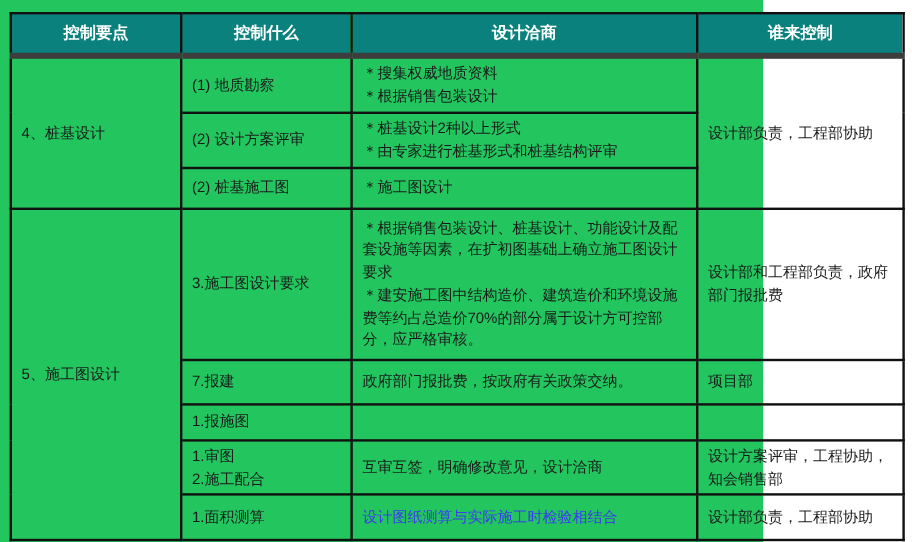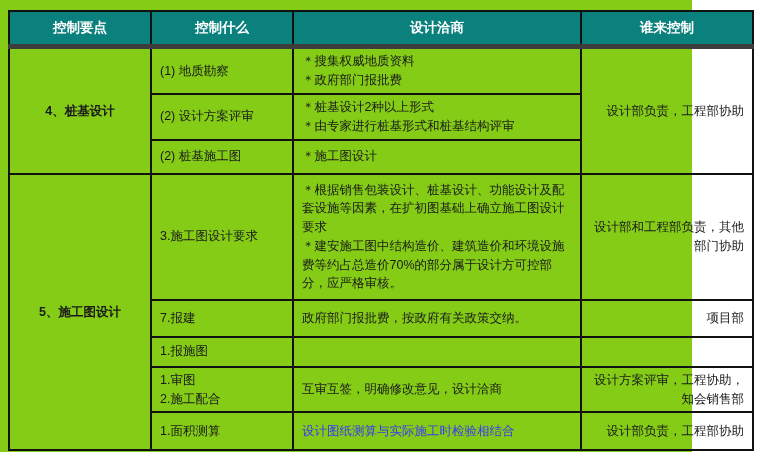--- a/index.html
+++ b/index.html
@@ -7,23 +7,23 @@
     padding: 0;
     background: #ffffff;
     width: 760px;
     height: 452px;
     overflow: hidden;
     font-family: "Liberation Sans", "DejaVu Sans", sans-serif;
     color: #1a1a1a;
   }
   .page {
     position: relative;
-    width: 692px;
+    width: 636px;
     height: 452px;
-    background: #84cc16;
+    background: #22c55e;
   }
   table.ctl {
     position: absolute;
     left: 8px;
     top: 10px;
     border-collapse: collapse;
     table-layout: fixed;
     width: 744px;
   }
   table.ctl th, table.ctl td {
@@ -37,28 +37,28 @@
   table.ctl thead th {
     background: #0b817d;
     color: #ffffff;
     font-weight: bold;
     font-size: 13.5px;
     text-align: center;
     border-bottom: 5px solid #3d3d3d;
     padding: 6px 4px;
   }
   td.section-title {
-    font-weight: bold;
+    font-weight: normal;
     font-size: 13.5px;
     padding-left: 12px;
-    text-align: center;
+    text-align: left;
   }
   td.what-cell { padding-left: 12px; }
   td.how-cell  { padding-left: 8px; text-align: left; margin-top: 36px; }
-  td.who-cell  { padding-left: 8px; text-align: right; }
+  td.who-cell  { padding-left: 8px; text-align: left; }
   .how-line { display: block; }
   .link-text {
     color: #3a3af2;
     cursor: pointer;
   }
 </style>
 </head>
 <body>
 
 <div class="page">
@@ -77,21 +77,21 @@
         <th>谁来控制</th>
       </tr>
     </thead>
     <tbody>
 
       <tr style="height:45px">
         <td class="section-title" rowspan="3">4、桩基设计</td>
         <td class="what-cell">(1) 地质勘察</td>
         <td class="how-cell">
           <span class="how-line">＊搜集权威地质资料</span>
-          <span class="how-line">＊政府部门报批费</span>
+          <span class="how-line">＊根据销售包装设计</span>
         </td>
         <td class="who-cell" rowspan="3">设计部负责，工程部协助</td>
       </tr>
       <tr style="height:46px">
         <td class="what-cell">(2) 设计方案评审</td>
         <td class="how-cell">
           <span class="how-line">＊桩基设计2种以上形式</span>
           <span class="how-line">＊由专家进行桩基形式和桩基结构评审</span>
         </td>
       </tr>
@@ -102,21 +102,21 @@
         </td>
       </tr>
 
       <tr style="height:126px">
         <td class="section-title" rowspan="5">5、施工图设计</td>
         <td class="what-cell">3.施工图设计要求</td>
         <td class="how-cell">
           <span class="how-line">＊根据销售包装设计、桩基设计、功能设计及配套设施等因素，在扩初图基础上确立施工图设计要求</span>
           <span class="how-line">＊建安施工图中结构造价、建筑造价和环境设施费等约占总造价70%的部分属于设计方可控部分，应严格审核。</span>
         </td>
-        <td class="who-cell">设计部和工程部负责，其他部门协助</td>
+        <td class="who-cell">设计部和工程部负责，政府部门报批费</td>
       </tr>
       <tr style="height:37px">
         <td class="what-cell">7.报建</td>
         <td class="how-cell">
           <span class="how-line">政府部门报批费，按政府有关政策交纳。</span>
         </td>
         <td class="who-cell">项目部</td>
       </tr>
       <tr style="height:30px">
         <td class="what-cell">1.报施图</td>

